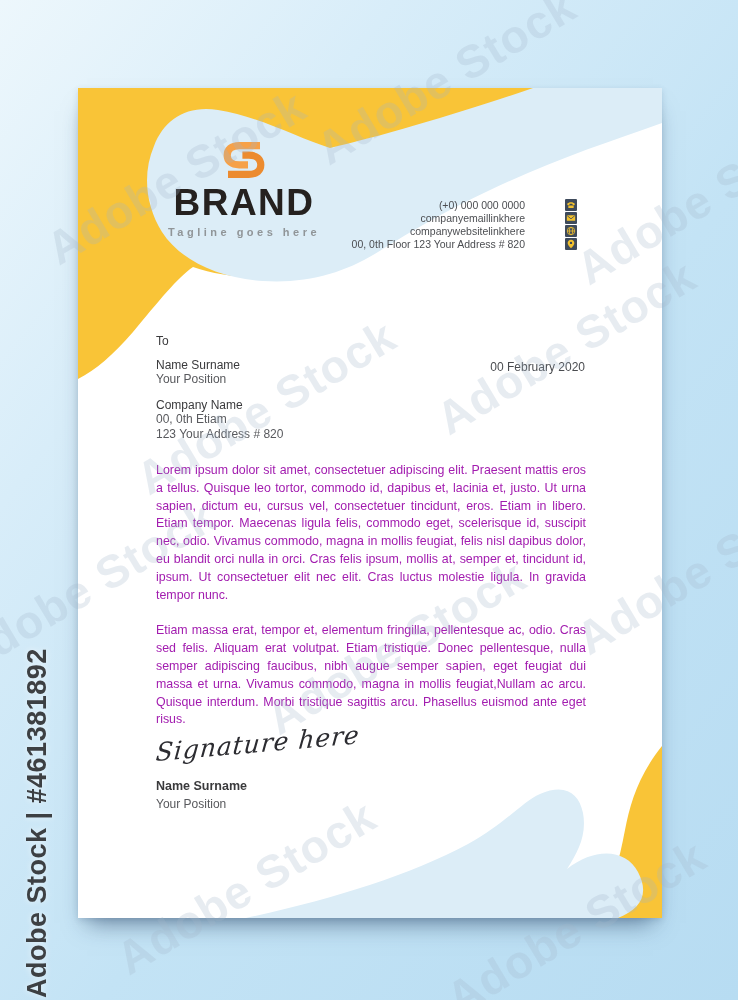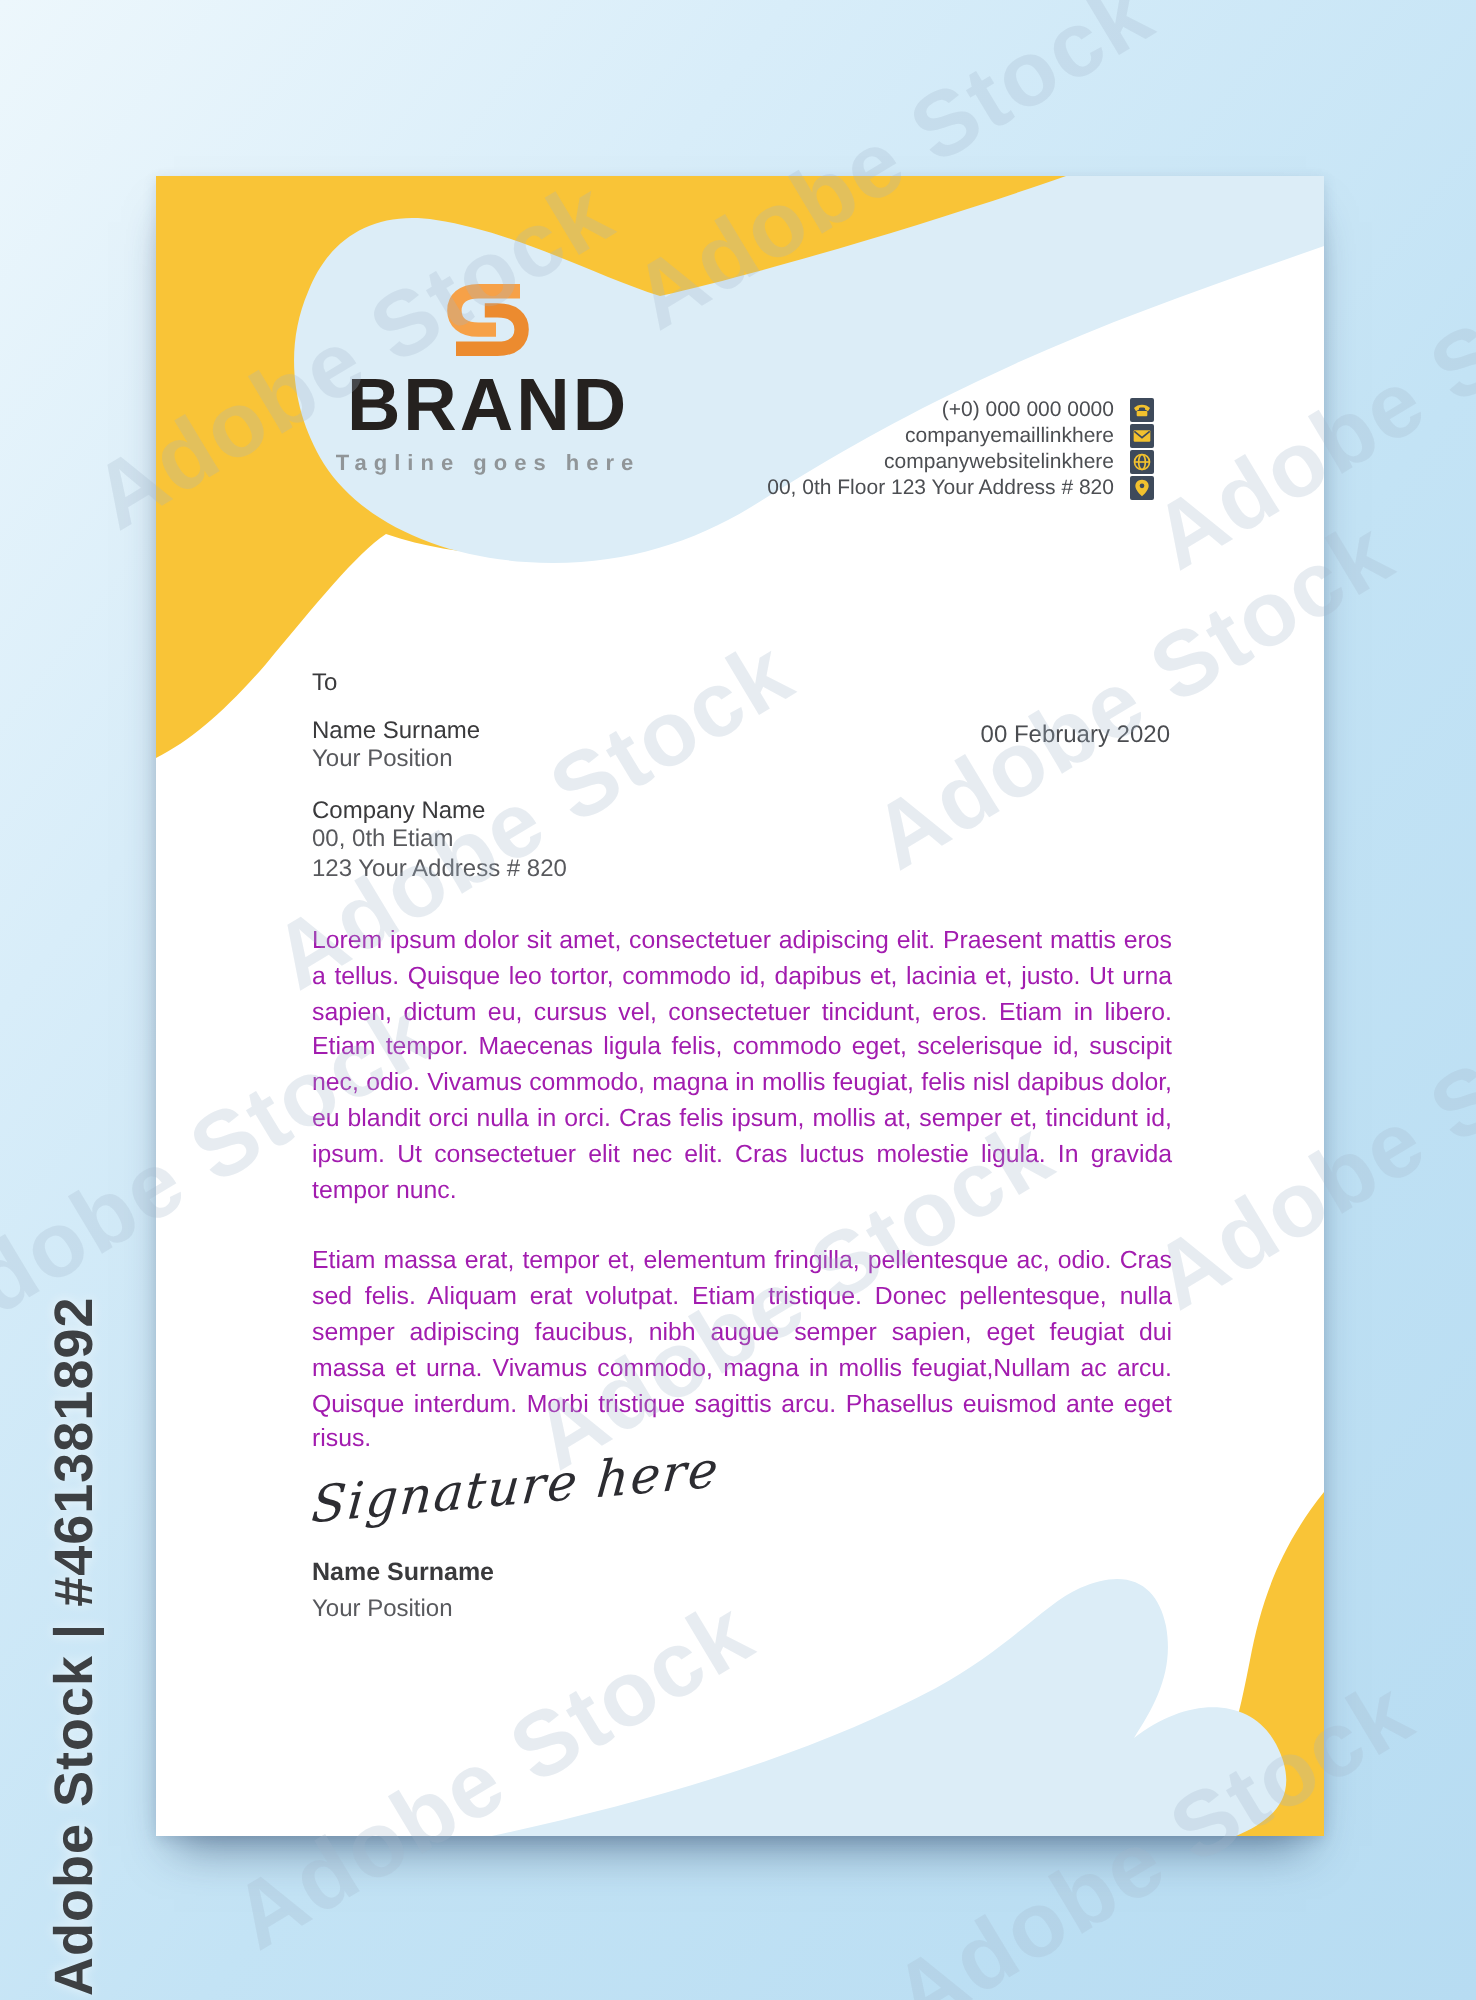--- a/index.html
+++ b/index.html
@@ -18,21 +18,21 @@
   .deco{position:absolute;left:0;display:block;}
   .deco.top{top:0;}
   .deco.bottom{bottom:0;}
   
   .logo-block{position:absolute;left:66px;top:52px;width:200px;text-align:center;}
   .logo-mark{display:block;margin:0 auto 4px auto;}
   .brand-name{font-size:37px;font-weight:bold;letter-spacing:1.5px;color:#25211f;line-height:1;}
   .brand-tagline{margin-top:5px;font-size:11px;letter-spacing:3.5px;color:#909598;font-weight:bold;}
   
   .contact-block{position:absolute;right:85px;top:111px;}
-  .contact-row{display:flex;align-items:center;justify-content:flex-end;margin-bottom:1px;height:12px;}
+  .contact-row{display:flex;align-items:center;justify-content:flex-end;margin-bottom:1px;height:12px;gap:32px;}
   .contact-text{font-size:10.5px;color:#4c4e52;line-height:12px;margin-right:8px;white-space:nowrap;}
   .cicon{width:12px;height:12px;background:#3e4a5b;border-radius:1px;display:flex;align-items:center;justify-content:center;flex:0 0 12px;}
   .cicon svg{display:block;}
   
   .addressee{position:absolute;left:78px;top:246px;color:#58595d;font-size:12px;line-height:14.5px;}
   .addressee .bold{font-weight:normal;color:#3a3a3c;}
   .gap-sm{height:9px;}
   .gap-md{height:11px;}
   .date{position:absolute;right:77px;top:272px;font-size:12px;color:#4a4c50;}
   .body-text{position:absolute;left:78px;top:374px;width:430px;font-size:12.4px;line-height:17.8px;color:#a21caf;text-align:justify;}

